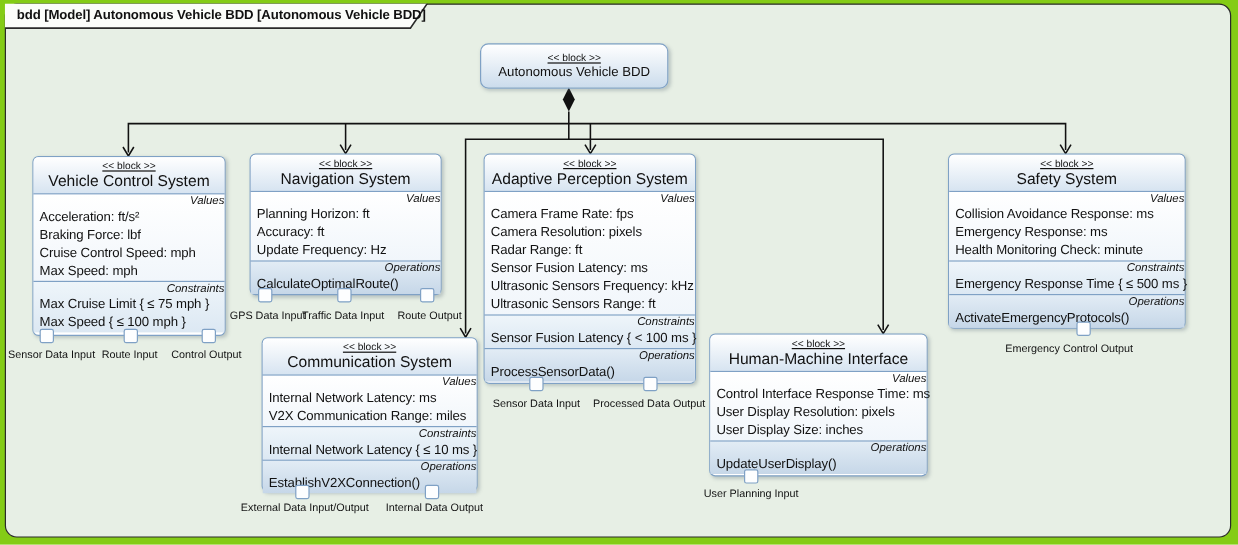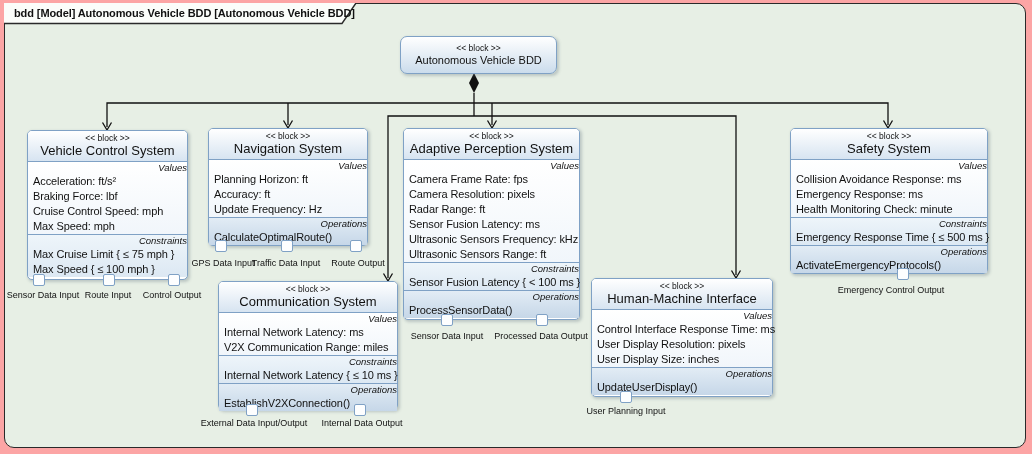--- a/index.html
+++ b/index.html
@@ -1,25 +1,25 @@
 <!DOCTYPE html>
 <html><head>
 <meta charset="utf-8">
 <style>
   html,body{margin:0;padding:0;background:#ffffff;font-family:"Liberation Sans",sans-serif;color:#111;}
-  .canvas{position:relative;width:1032px;height:454px;overflow:hidden;background:#fca5a5;}
+  .canvas{position:relative;width:1032px;height:454px;overflow:hidden;background:#84cc16;}
   .frame{position:absolute;left:4px;top:3px;width:1022px;height:445px;box-sizing:border-box;
          border:1.5px solid #2a2a2a;border-radius:10px;background:#e7efe5;}
   .tabshape{position:absolute;left:4px;top:3px;}
   .tab-text{position:absolute;left:14px;top:7px;font-size:11px;font-weight:bold;white-space:nowrap;letter-spacing:-0.1px;}
   svg.wires{position:absolute;left:0;top:0;}
   .block{position:absolute;box-sizing:border-box;border:1px solid #7fa1c5;border-radius:5px;
          display:flex;flex-direction:column;background:#fff;box-shadow:1.5px 1.5px 3px rgba(90,105,120,.30);}
   .bhead{background:linear-gradient(#ffffff,#d7e4f1);text-align:center;padding:2px 2px 3px;border-radius:4px 4px 0 0;}
-  .stereo{font-size:8.5px;line-height:10px;}
+  .stereo{font-size:8.5px;line-height:10px;text-decoration:underline;}
   .bname{font-size:13px;line-height:15px;white-space:nowrap;}
   .comp{border-top:1px solid #7fa1c5;}
   .comp.values{background:linear-gradient(#ffffff,#f1f6fb);}
   .comp.constraints{background:linear-gradient(#eef5fa,#dce8f3);}
   .comp.operations{background:linear-gradient(#e2ecf5,#c6d7e8);}
   .comp:last-child{flex:1;border-radius:0 0 4px 4px;}
   .clabel{font-style:italic;text-align:right;font-size:9.5px;line-height:12px;}
   .entry{font-size:11px;line-height:15px;padding:0 5px;white-space:nowrap;letter-spacing:-0.1px;}
   .port{position:absolute;bottom:-7px;width:12px;height:12px;box-sizing:border-box;
         background:#fdfeff;border:1.5px solid #7fa1c5;border-radius:2px;}

